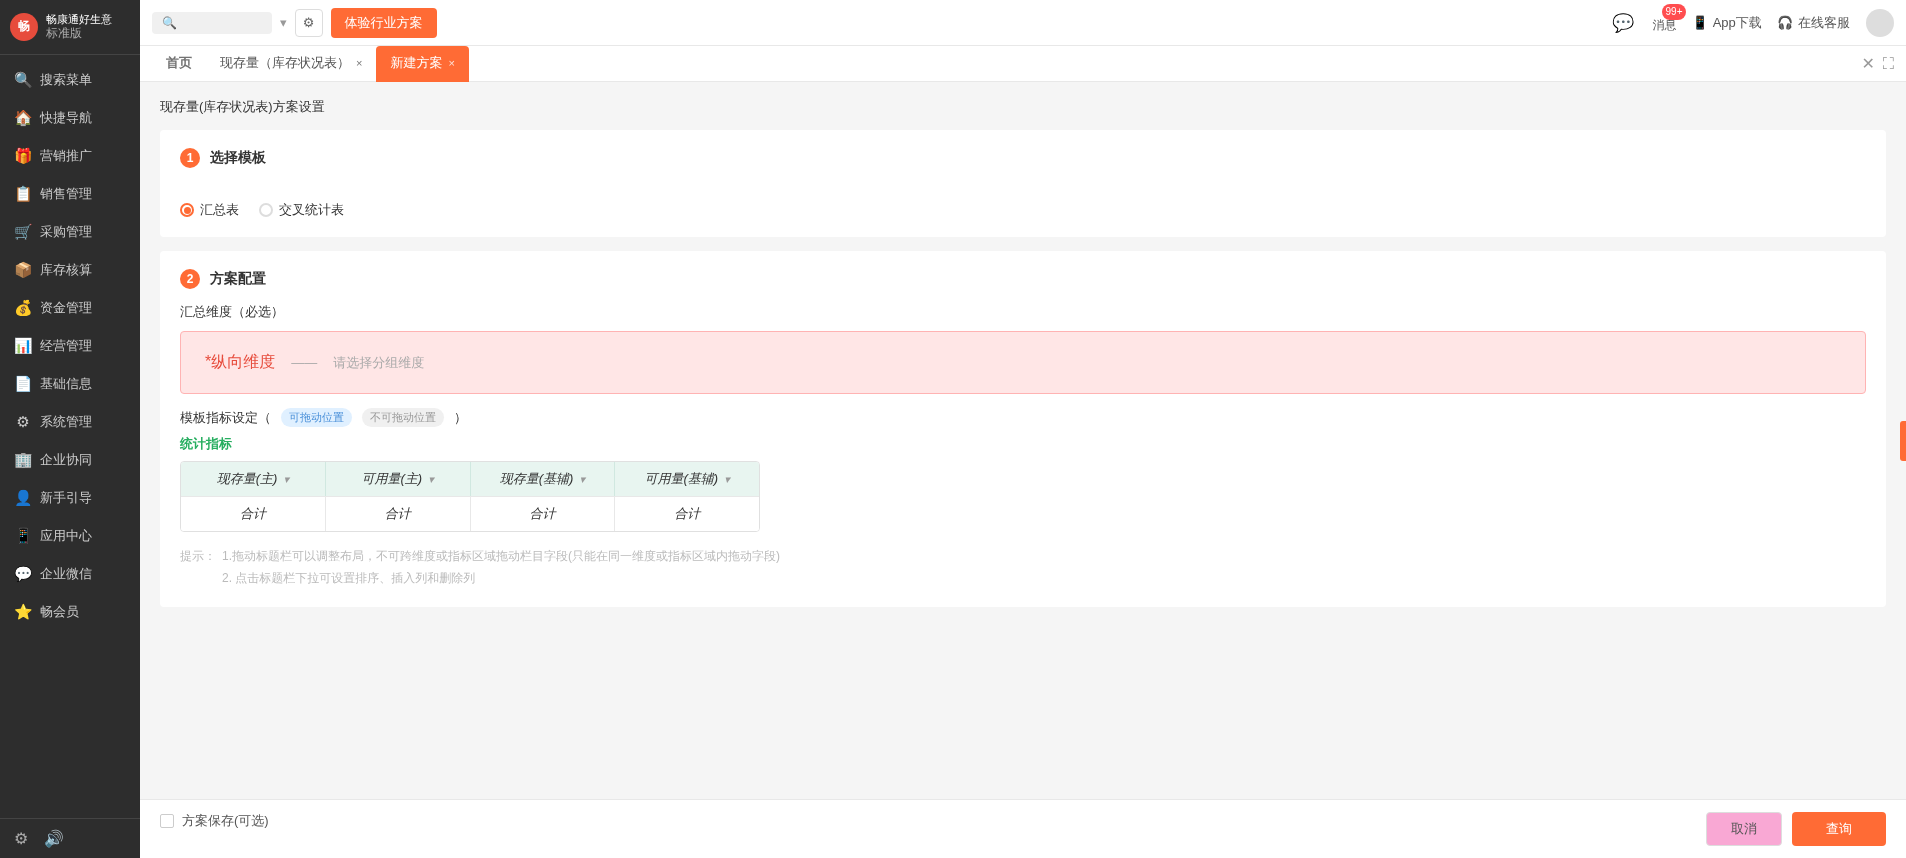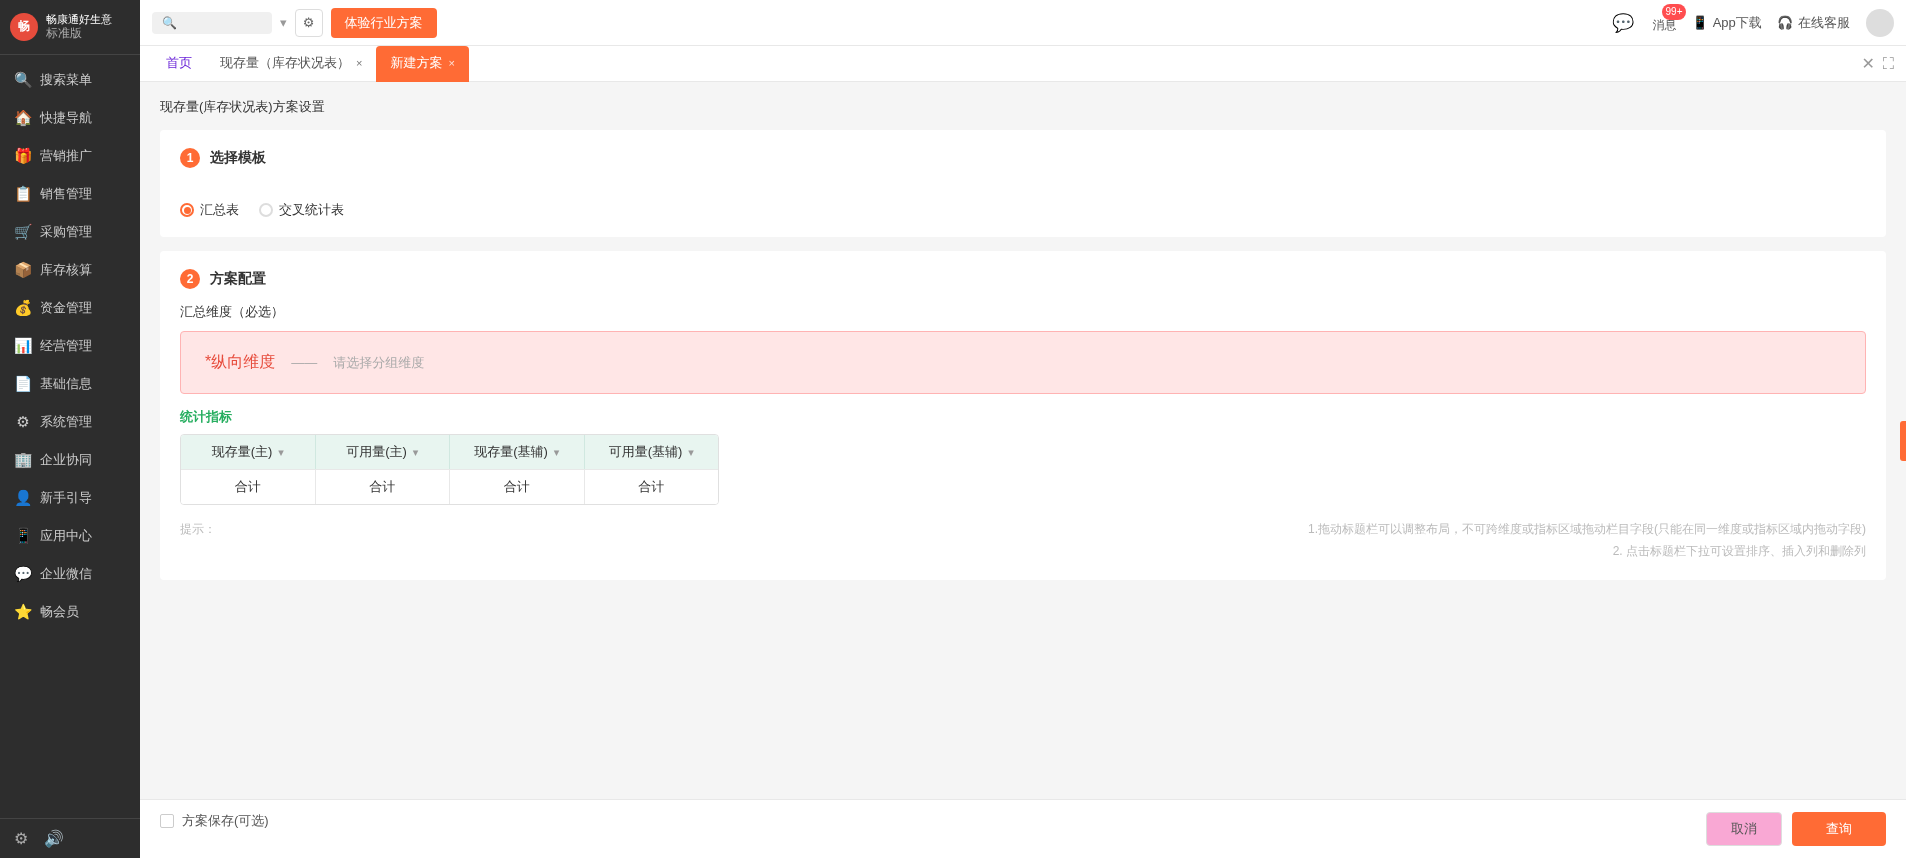--- a/index.html
+++ b/index.html
@@ -93,21 +93,21 @@
       padding: 0 12px;
       height: 36px;
       flex-shrink: 0;
     }
     .tab {
       padding: 0 14px; height: 36px; line-height: 36px;
       cursor: pointer; color: #555; font-size: 13px;
       display: flex; align-items: center; gap: 6px;
       border-bottom: 2px solid transparent;
     }
-    .tab.home { color: #6d28d9; }
+    .tab.home { color: #737373; font-weight: bold; }
     .tab.active-tab {
       background: #ff6b35; color: white; border-radius: 4px 4px 0 0;
       border-bottom: 2px solid #ff6b35;
     }
     .tab-close { cursor: pointer; font-size: 11px; opacity: 0.8; }
 
     
     .content {
       flex: 1; overflow-y: auto; padding: 16px 20px;
       background: #f5f5f5;
@@ -169,39 +169,39 @@
       background: #e0f0ff; color: #4a90d9; font-size: 11px;
       padding: 2px 8px; border-radius: 10px;
     }
     .toggle-chip2 {
       background: #f0f0f0; color: #999; font-size: 11px;
       padding: 2px 8px; border-radius: 10px;
     }
 
     
     .stats-label { color: #27ae60; font-size: 13px; margin-bottom: 8px; font-weight: bold; }
-    .stats-table { border: 1px solid #e0e0e0; border-radius: 4px; overflow: hidden; width: 539px; }
+    .stats-table { border: 1px solid #e0e0e0; border-radius: 4px; overflow: hidden; width: 580px; font-style: italic; }
     .stats-header { display: flex; background: #e8f5f0; }
     .stats-col {
       flex: 1; padding: 8px 10px;
       display: flex; align-items: center; justify-content: center;
       gap: 6px; border-right: 1px solid #d0e8e0; font-size: 13px; color: #333;
     }
     .stats-col:last-child { border-right: none; }
     .stats-col .chevron { color: #999; font-size: 11px; cursor: pointer; }
     .stats-row { display: flex; background: #fff; border-top: 1px solid #e8e8e8; }
     .stats-cell {
       flex: 1; padding: 8px 10px; text-align: center;
       border-right: 1px solid #e8e8e8; font-size: 13px; color: #333;
     }
     .stats-cell:last-child { border-right: none; }
 
     
     .tips-section { margin-top: 14px; color: #bbb; font-size: 12px; line-height: 1.8; }
-    .tips-section .tip-item { display: flex; gap: 6px; justify-content: space-between; }
+    .tips-section .tip-item { display: flex; gap: 6px; }
 
     
     .bottom-bar {
       background: #fff; border-top: 1px solid #e8e8e8;
       padding: 12px 20px;
       display: flex; align-items: flex-start; justify-content: space-between;
       flex-shrink: 0;
     }
     .save-option { display: flex; align-items: center; gap: 8px; color: #555; font-size: 13px; cursor: pointer; }
     .checkbox-box {
@@ -391,20 +391,30 @@
         <span>汇总维度（必选）</span>
       </div>
 
       <div class="error-box">
         <span class="error-required">*纵向维度</span>
         <span class="error-dash">——</span>
         <span class="error-placeholder">请选择分组维度</span>
       </div>
 
       <div class="indicator-settings">
+        <div class="indicator-label-row">
+          <span>模板指标设定（</span>
+          <div class="toggle-box">
+            <span class="toggle-chip">可拖动位置</span>
+          </div>
+          <div class="toggle-box">
+            <span class="toggle-chip2">不可拖动位置</span>
+          </div>
+          <span>）</span>
+        </div>
 
         <div class="stats-label">统计指标</div>
         <div class="stats-table">
           <div class="stats-header">
             <div class="stats-col">
               <span>现存量(主)</span>
               <span class="chevron">▾</span>
             </div>
             <div class="stats-col">
               <span>可用量(主)</span>

